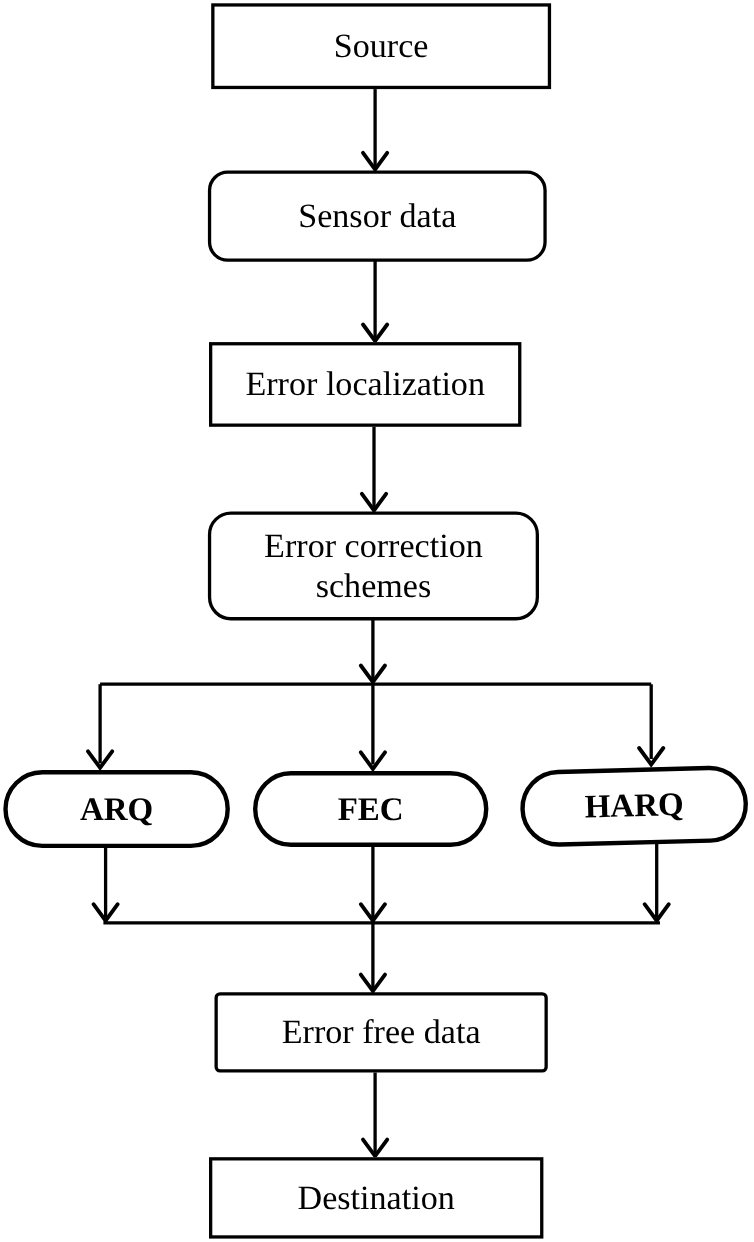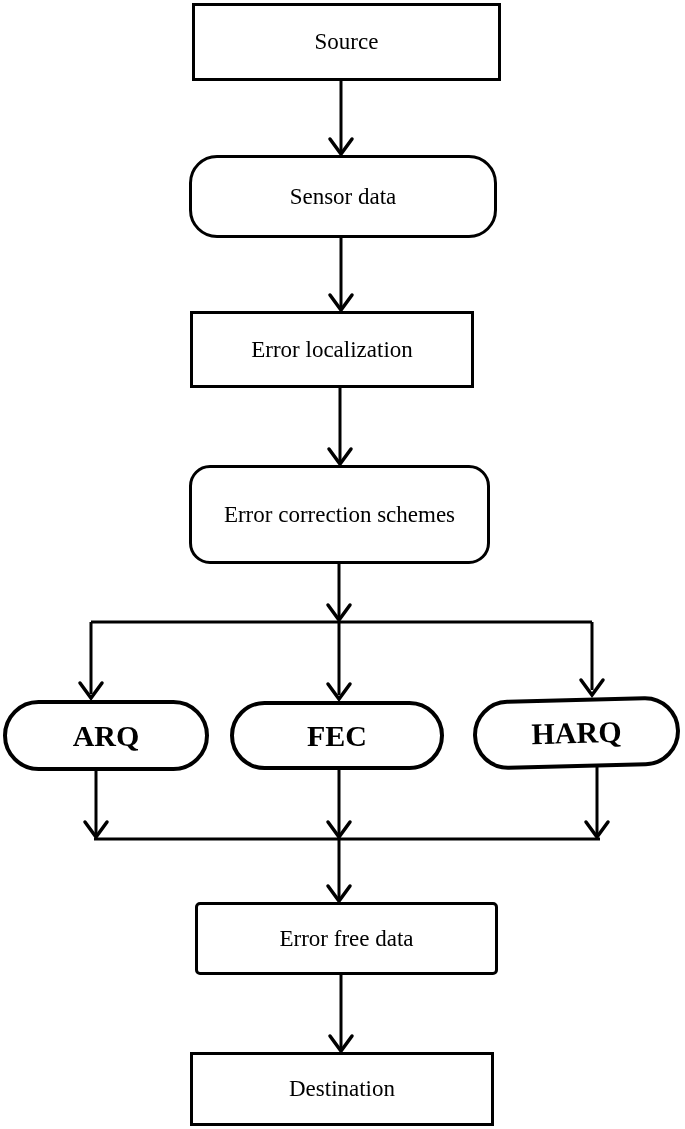--- a/index.html
+++ b/index.html
@@ -25,27 +25,27 @@
   }
   .node {
     position: absolute;
     box-sizing: border-box;
     background: #ffffff;
     border: 3px solid #000000;
     display: flex;
     align-items: center;
     justify-content: center;
     text-align: center;
-    font-size: 23px;
+    font-size: 31px;
     line-height: 1.18;
     color: #000000;
   }
   .node .label { display: block; }
   .rect { border-radius: 0; }
-  .rounded { border-radius: 28px; }
+  .rounded { border-radius: 18px; }
   .rounded-lg { border-radius: 21px; }
   .pill {
     border-radius: 999px;
     border-width: 4px;
     font-weight: bold;
     font-size: 30px;
   }
   
   .n-source             { left: 192px; top: 3px;    width: 309px; height: 78px; }
   .n-sensor-data        { left: 189px; top: 155px;  width: 308px; height: 83px; }

